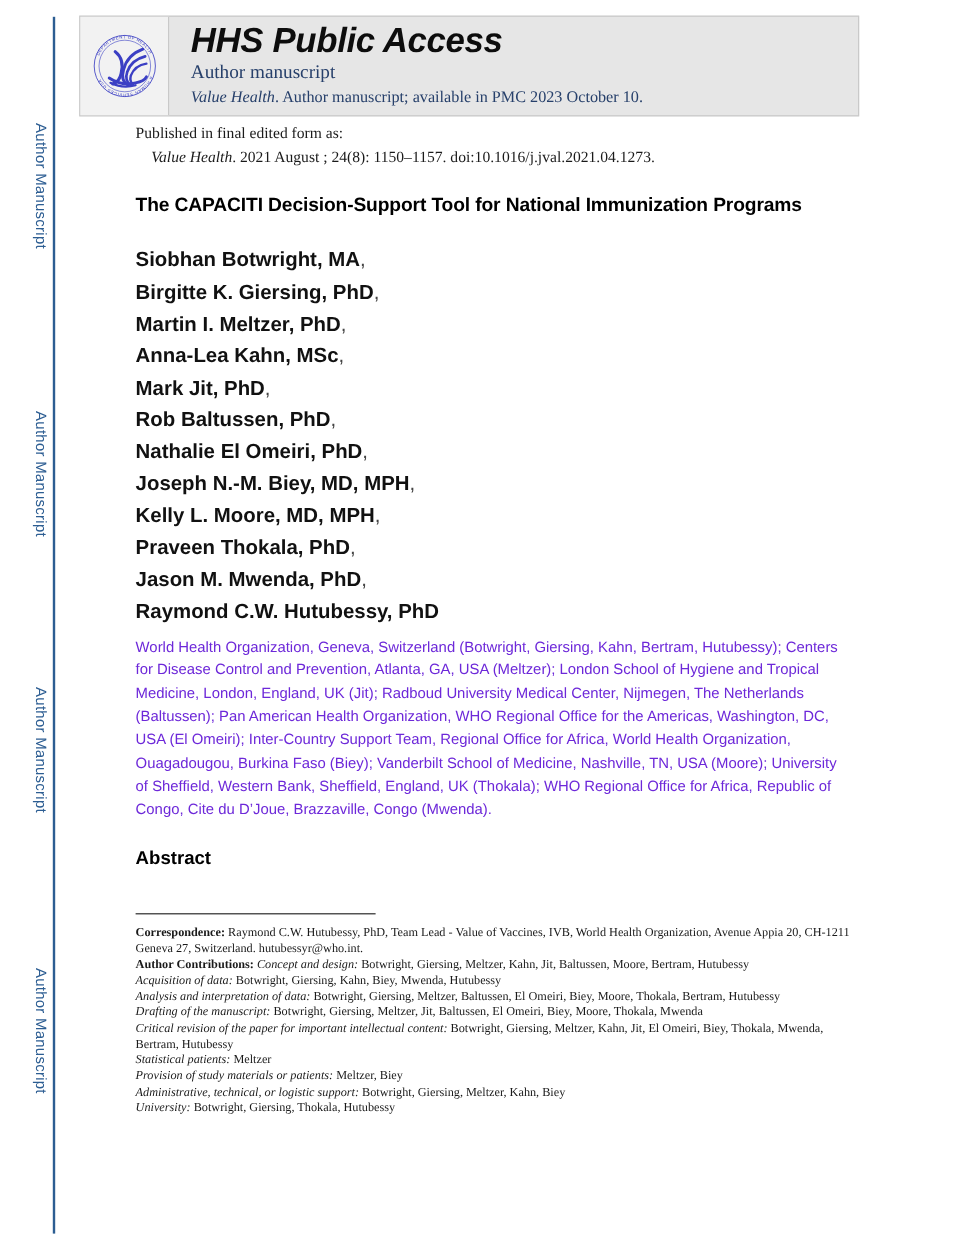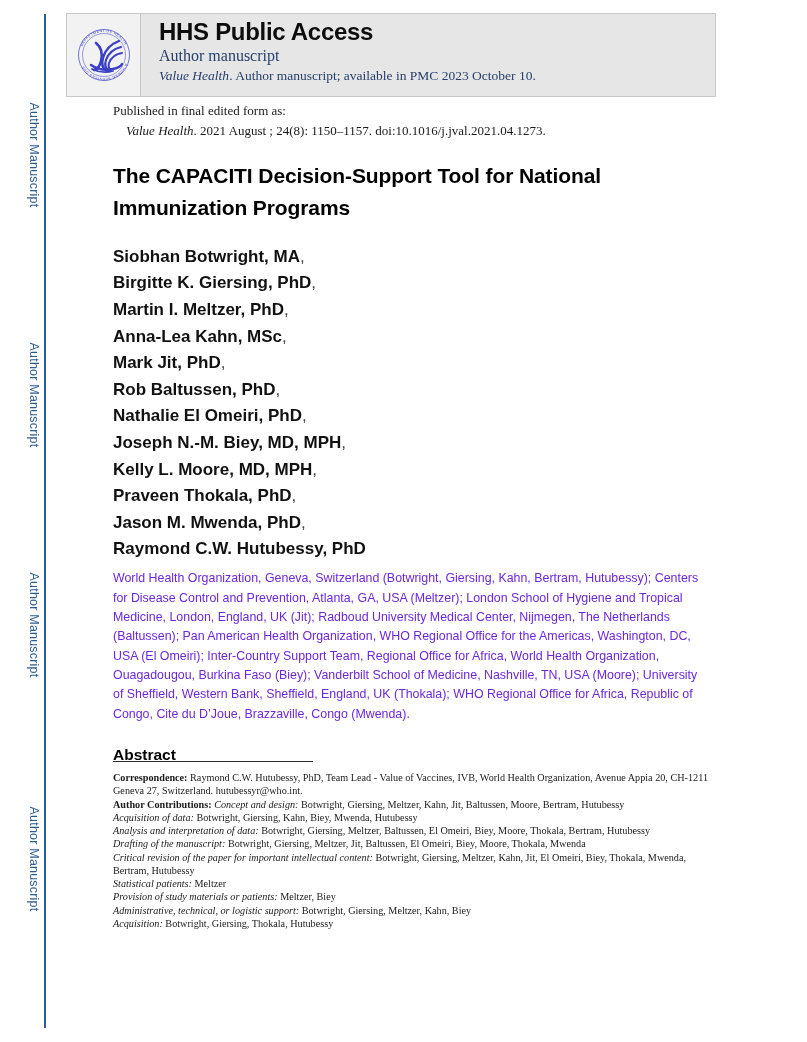--- a/index.html
+++ b/index.html
@@ -81,25 +81,26 @@
     justify-content: center;
   }
   #hhs-seal-cell svg { display: block; }
   #banner-text {
     flex: 1 1 auto;
     padding: 5px 0 0 18px;
     box-sizing: border-box;
   }
   #banner-title {
     font-family: "Liberation Sans", sans-serif;
-    font-size: 24px;
+    font-size: 29px;
     font-weight: bold;
     color: #0d0d0d;
     letter-spacing: -0.3px;
     line-height: 1.08;
+    font-style: italic;
   }
   #banner-sub {
     font-family: "Liberation Serif", serif;
     font-size: 16px;
     color: #27406b;
     margin-top: 2px;
     line-height: 1.18;
   }
   #banner-journal {
     font-family: "Liberation Serif", serif;
@@ -127,21 +128,21 @@
 
   
   #article {
     position: absolute;
     left: 61px;
     top: 160px;
     width: 586px;
   }
   #article-title {
     font-family: "Liberation Sans", sans-serif;
-    font-size: 21px;
+    font-size: 16px;
     font-weight: bold;
     line-height: 1.52;
     color: #000;
     margin: 0 0 24px 0;
     letter-spacing: -0.1px;
   }
   .author {
     font-family: "Liberation Sans", sans-serif;
     font-size: 17px;
     font-weight: bold;
@@ -263,17 +264,17 @@
     <div class="fn-line"><b>Correspondence:</b><span> Raymond C.W. Hutubessy, PhD, Team Lead - Value of Vaccines, IVB, World Health Organization, Avenue Appia 20, CH-1211 Geneva 27, Switzerland. hutubessyr@who.int.</span></div>
     <div id="contrib-list">
         <div class="fn-line"><b>Author Contributions: </b><i>Concept and design:</i><span> Botwright, Giersing, Meltzer, Kahn, Jit, Baltussen, Moore, Bertram, Hutubessy</span></div>
         <div class="fn-line"><i>Acquisition of data:</i><span> Botwright, Giersing, Kahn, Biey, Mwenda, Hutubessy</span></div>
         <div class="fn-line"><i>Analysis and interpretation of data:</i><span> Botwright, Giersing, Meltzer, Baltussen, El Omeiri, Biey, Moore, Thokala, Bertram, Hutubessy</span></div>
         <div class="fn-line"><i>Drafting of the manuscript:</i><span> Botwright, Giersing, Meltzer, Jit, Baltussen, El Omeiri, Biey, Moore, Thokala, Mwenda</span></div>
         <div class="fn-line"><i>Critical revision of the paper for important intellectual content:</i><span> Botwright, Giersing, Meltzer, Kahn, Jit, El Omeiri, Biey, Thokala, Mwenda, Bertram, Hutubessy</span></div>
         <div class="fn-line"><i>Statistical patients:</i><span> Meltzer</span></div>
         <div class="fn-line"><i>Provision of study materials or patients:</i><span> Meltzer, Biey</span></div>
         <div class="fn-line"><i>Administrative, technical, or logistic support:</i><span> Botwright, Giersing, Meltzer, Kahn, Biey</span></div>
-        <div class="fn-line"><i>Acquisition:</i><span> Botwright, Giersing, Thokala, Hutubessy</span></div>
+        <div class="fn-line"><i>University:</i><span> Botwright, Giersing, Thokala, Hutubessy</span></div>
       </div>
   </div>
 
 </div>
 
 </body></html>

